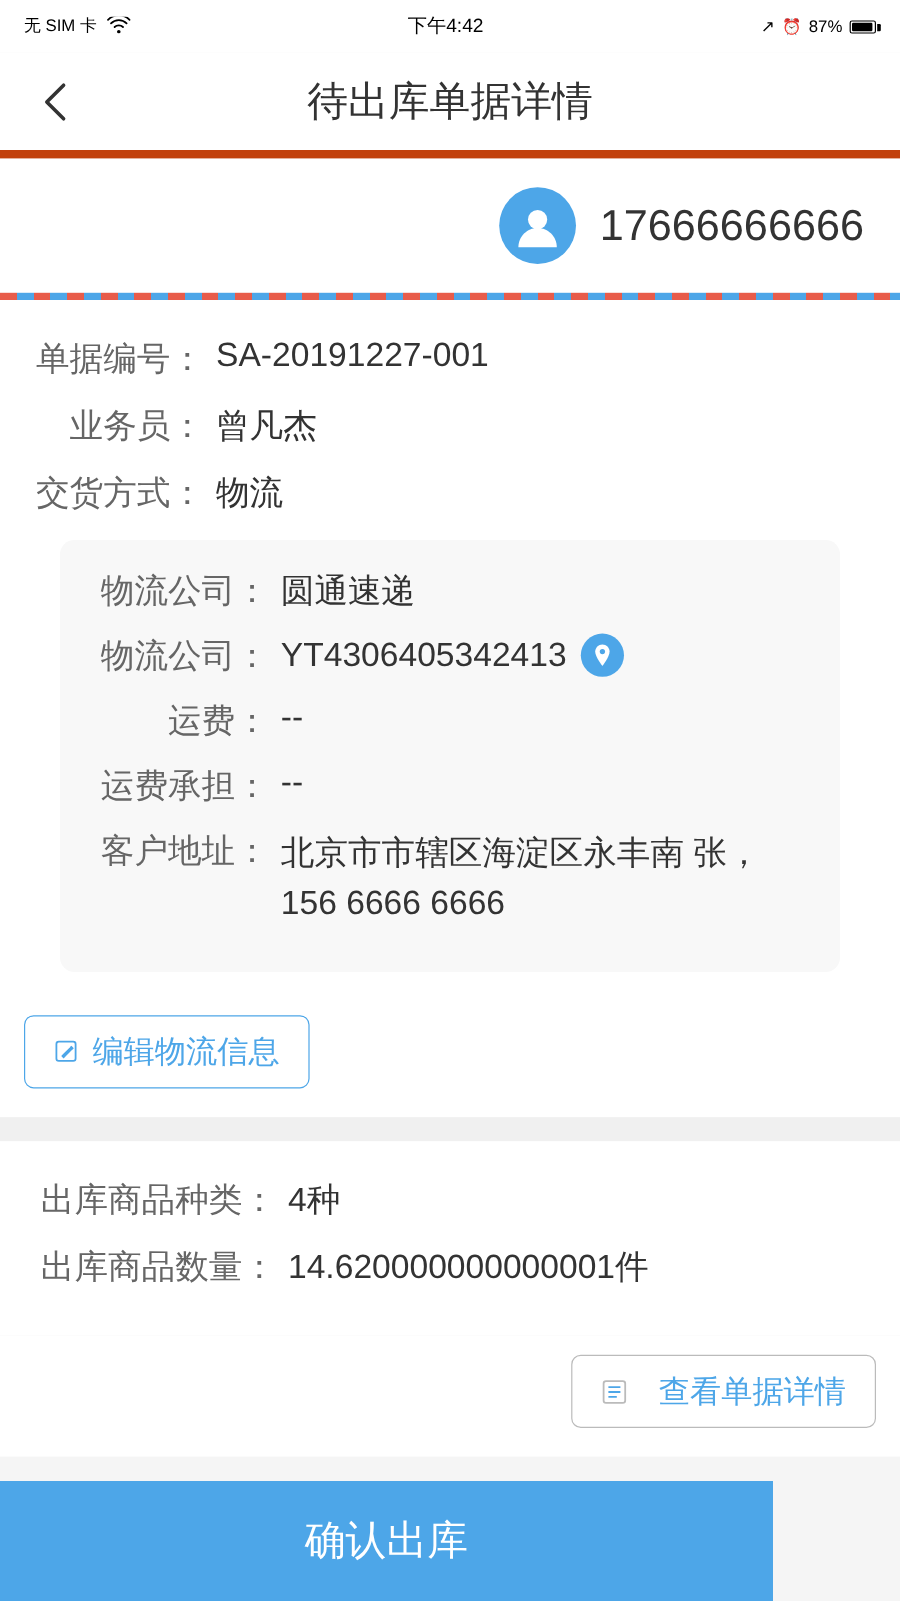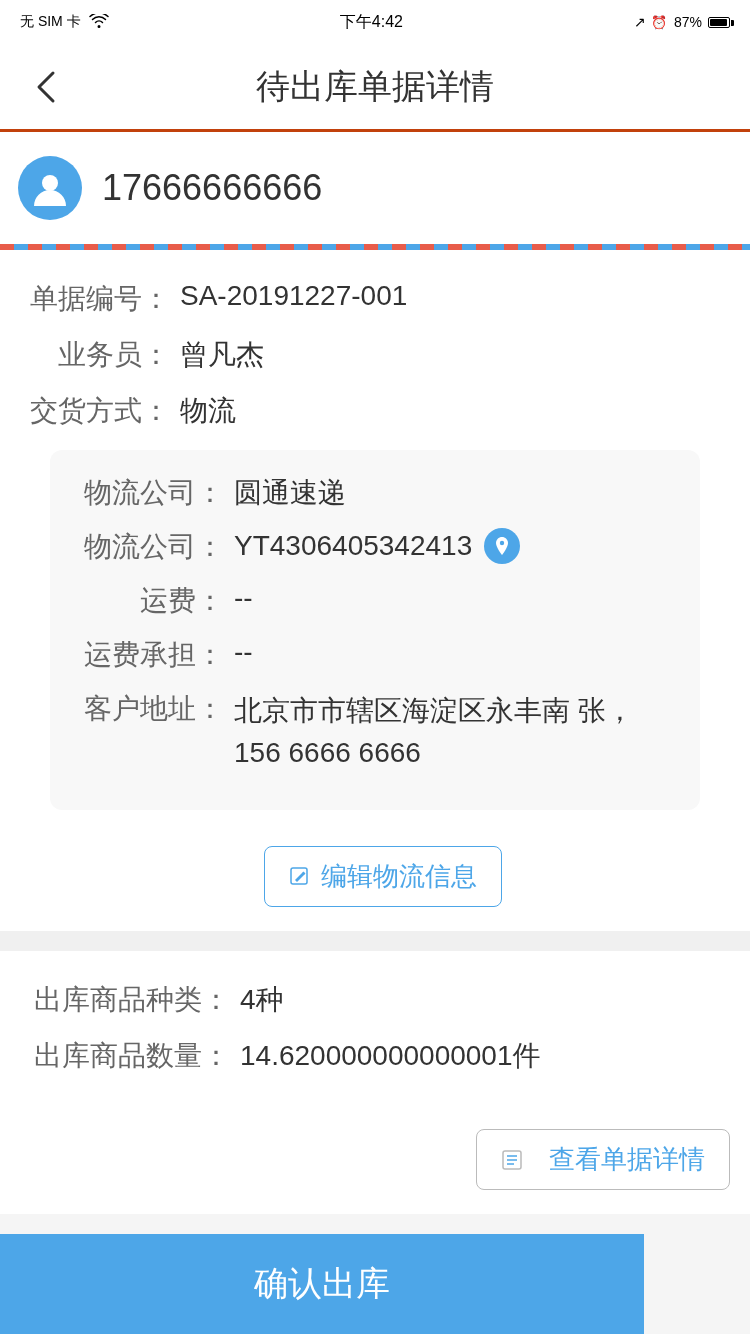--- a/index.html
+++ b/index.html
@@ -30,21 +30,21 @@
     .status-right { display: flex; align-items: center; gap: 6px; font-size: 14px; }
 
     
     .nav-bar {
       width: 750px;
       height: 88px;
       background: #fff;
       display: flex;
       align-items: center;
       padding: 0 24px;
-      border-bottom: 3px solid #c2410c;
+      border-bottom: 7px solid #c2410c;
       position: relative;
     }
     .nav-back {
       font-size: 28px;
       color: #333;
       cursor: pointer;
       width: 44px;
       height: 44px;
       display: flex;
       align-items: center;
@@ -55,24 +55,25 @@
       left: 50%;
       transform: translateX(-50%);
       font-size: 34px;
       font-weight: 500;
       color: #333;
     }
 
     
     .user-row {
       background: #fff;
-      padding: 24px 18px;
+      padding: 24px 30px;
       display: flex;
       align-items: center;
       gap: 20px;
+      justify-content: flex-end;
     }
     .user-avatar {
       width: 64px;
       height: 64px;
       border-radius: 50%;
       background: #4da6e8;
       display: flex;
       align-items: center;
       justify-content: center;
     }
@@ -149,22 +150,22 @@
       display: flex;
       align-items: center;
       justify-content: center;
       flex-shrink: 0;
     }
     .location-icon svg { width: 22px; height: 22px; }
 
     
     .edit-btn-row {
       display: flex;
-      justify-content: center;
-      padding: 16px 20px 24px 36px;
+      justify-content: flex-start;
+      padding: 16px 20px 24px 20px;
       background: #fff;
     }
     .edit-btn {
       border: 1px solid #4da6e8;
       border-radius: 8px;
       padding: 12px 24px;
       color: #4da6e8;
       font-size: 26px;
       display: flex;
       align-items: center;

